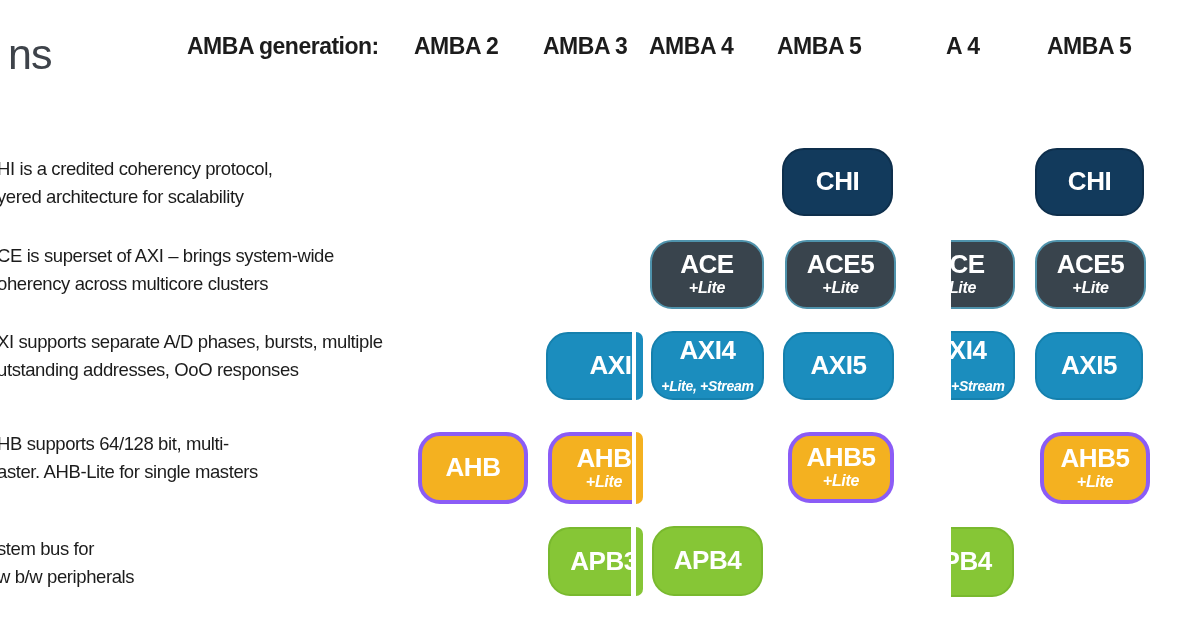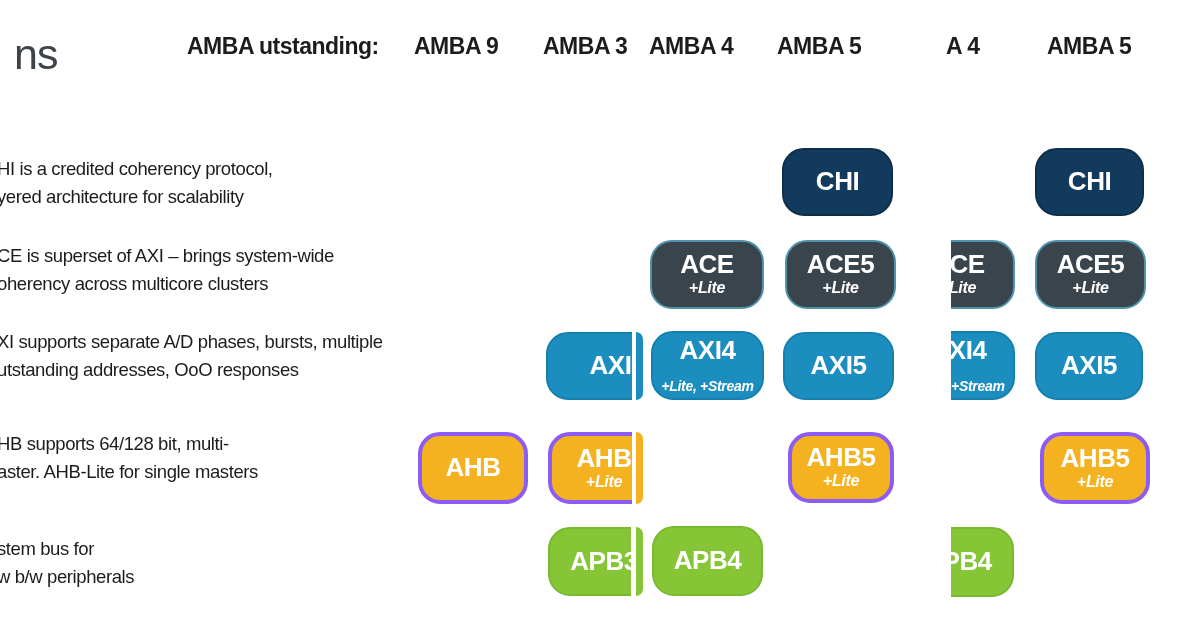--- a/index.html
+++ b/index.html
@@ -1,20 +1,20 @@
 <!DOCTYPE html>
 <html style="--chi-navy: #123a5c; --ace-slate: #39444d; --ace-border: #4f93ac; --axi-blue: #1b8dbe; --ahb-orange: #f4b120; --apb-green: #86c636; --heading-text: #1c1c1c; --muted-title: #3e434a;"><head>
 <meta charset="utf-8">
 <style>
   html,body{margin:0;padding:0;background:#fff;}
   .canvas{position:relative;width:1200px;height:630px;background:#ffffff;overflow:hidden;
           font-family:"Liberation Sans",sans-serif;}
 
   
-  .ns{position:absolute;left:14px;top:30px;font-size:43px;font-weight:400;
+  .ns{position:absolute;left:8px;top:30px;font-size:43px;font-weight:400;
       color:var(--muted-title,#3e434a);letter-spacing:-1px;}
   .hdr{position:absolute;top:33px;font-size:23px;font-weight:bold;
        color:var(--heading-text,#1c1c1c);letter-spacing:-0.5px;white-space:nowrap;}
   .h-gen{left:187px;}
   .h-c2{left:414px;}
   .h-c3{left:543px;}
   .h-c4{left:649px;}
   .h-c5{left:777px;}
   .h-c4r{left:946px;}
   .h-c5r{left:1047px;}
@@ -86,22 +86,22 @@
   .sliver-axi{left:636px;top:332px;height:68px;background:var(--axi-blue,#1b8dbe);}
   .sliver-ahb{left:636px;top:432px;height:72px;background:var(--ahb-orange,#f4b120);}
   .sliver-apb{left:636px;top:527px;height:69px;background:var(--apb-green,#86c636);}
 </style>
 </head>
 <body>
 
 <div class="canvas">
 
   <div class="ns">ns</div>
-  <div class="hdr h-gen">AMBA utstanding:</div>
-  <div class="hdr h-c2">AMBA 9</div>
+  <div class="hdr h-gen">AMBA generation:</div>
+  <div class="hdr h-c2">AMBA 2</div>
   <div class="hdr h-c3">AMBA 3</div>
   <div class="hdr h-c4">AMBA 4</div>
   <div class="hdr h-c5">AMBA 5</div>
   <div class="hdr h-c4r">A 4</div>
   <div class="hdr h-c5r">AMBA 5</div>
 
   <div class="desc d-chi">
     <div>HI is a credited coherency protocol,</div>
     <div>yered architecture for scalability</div>
   </div>

